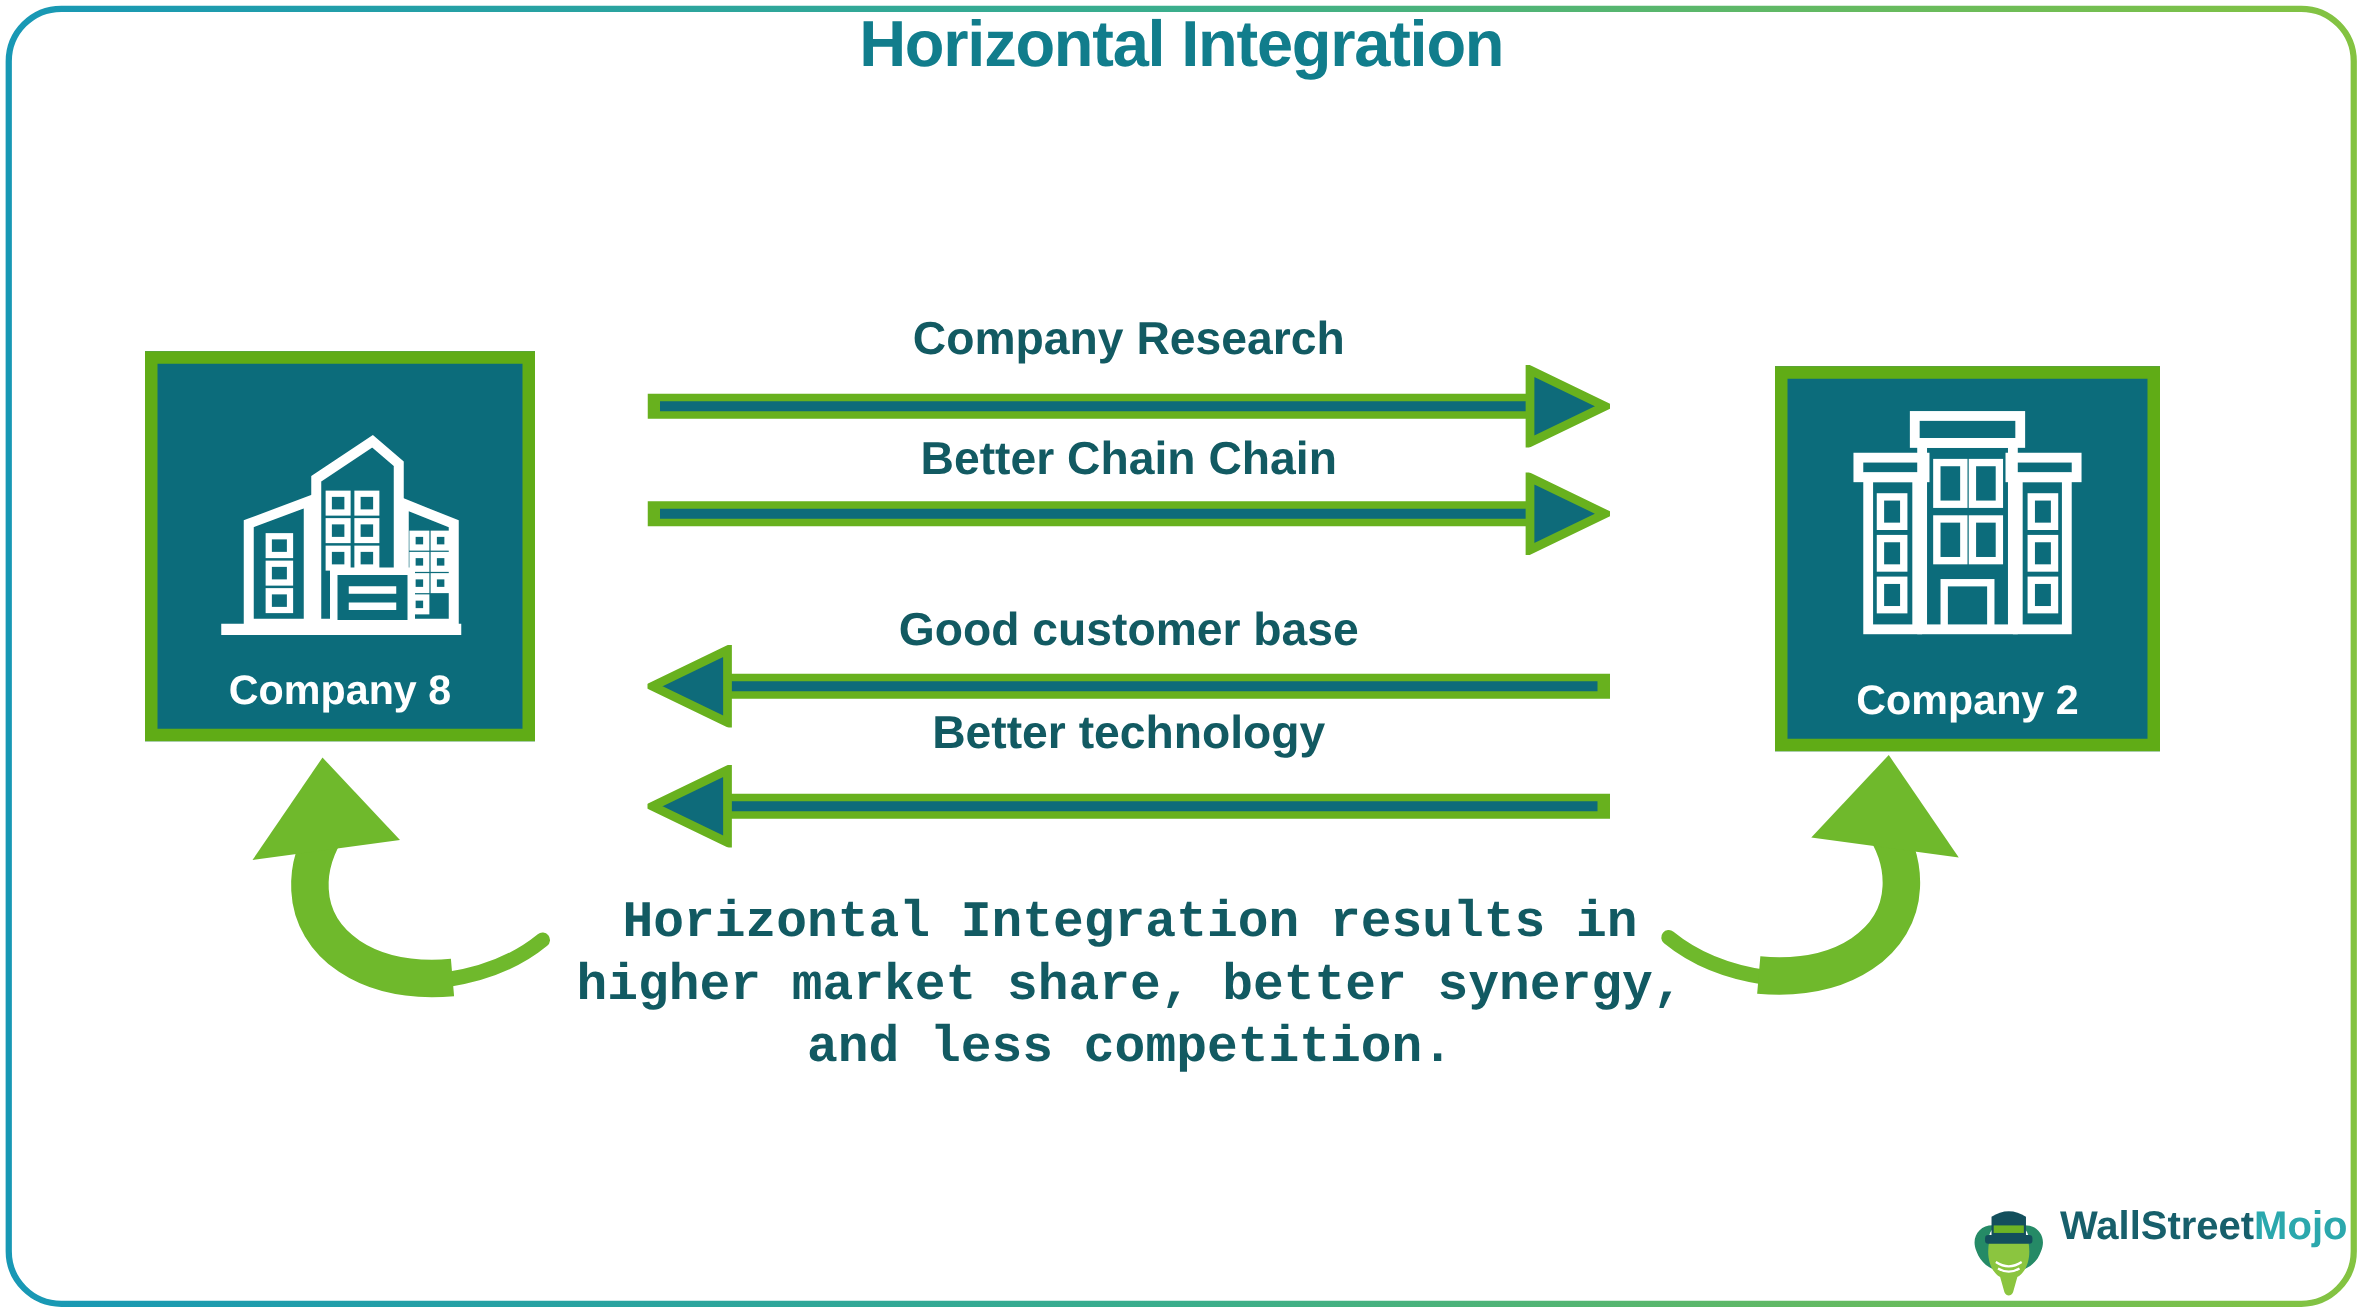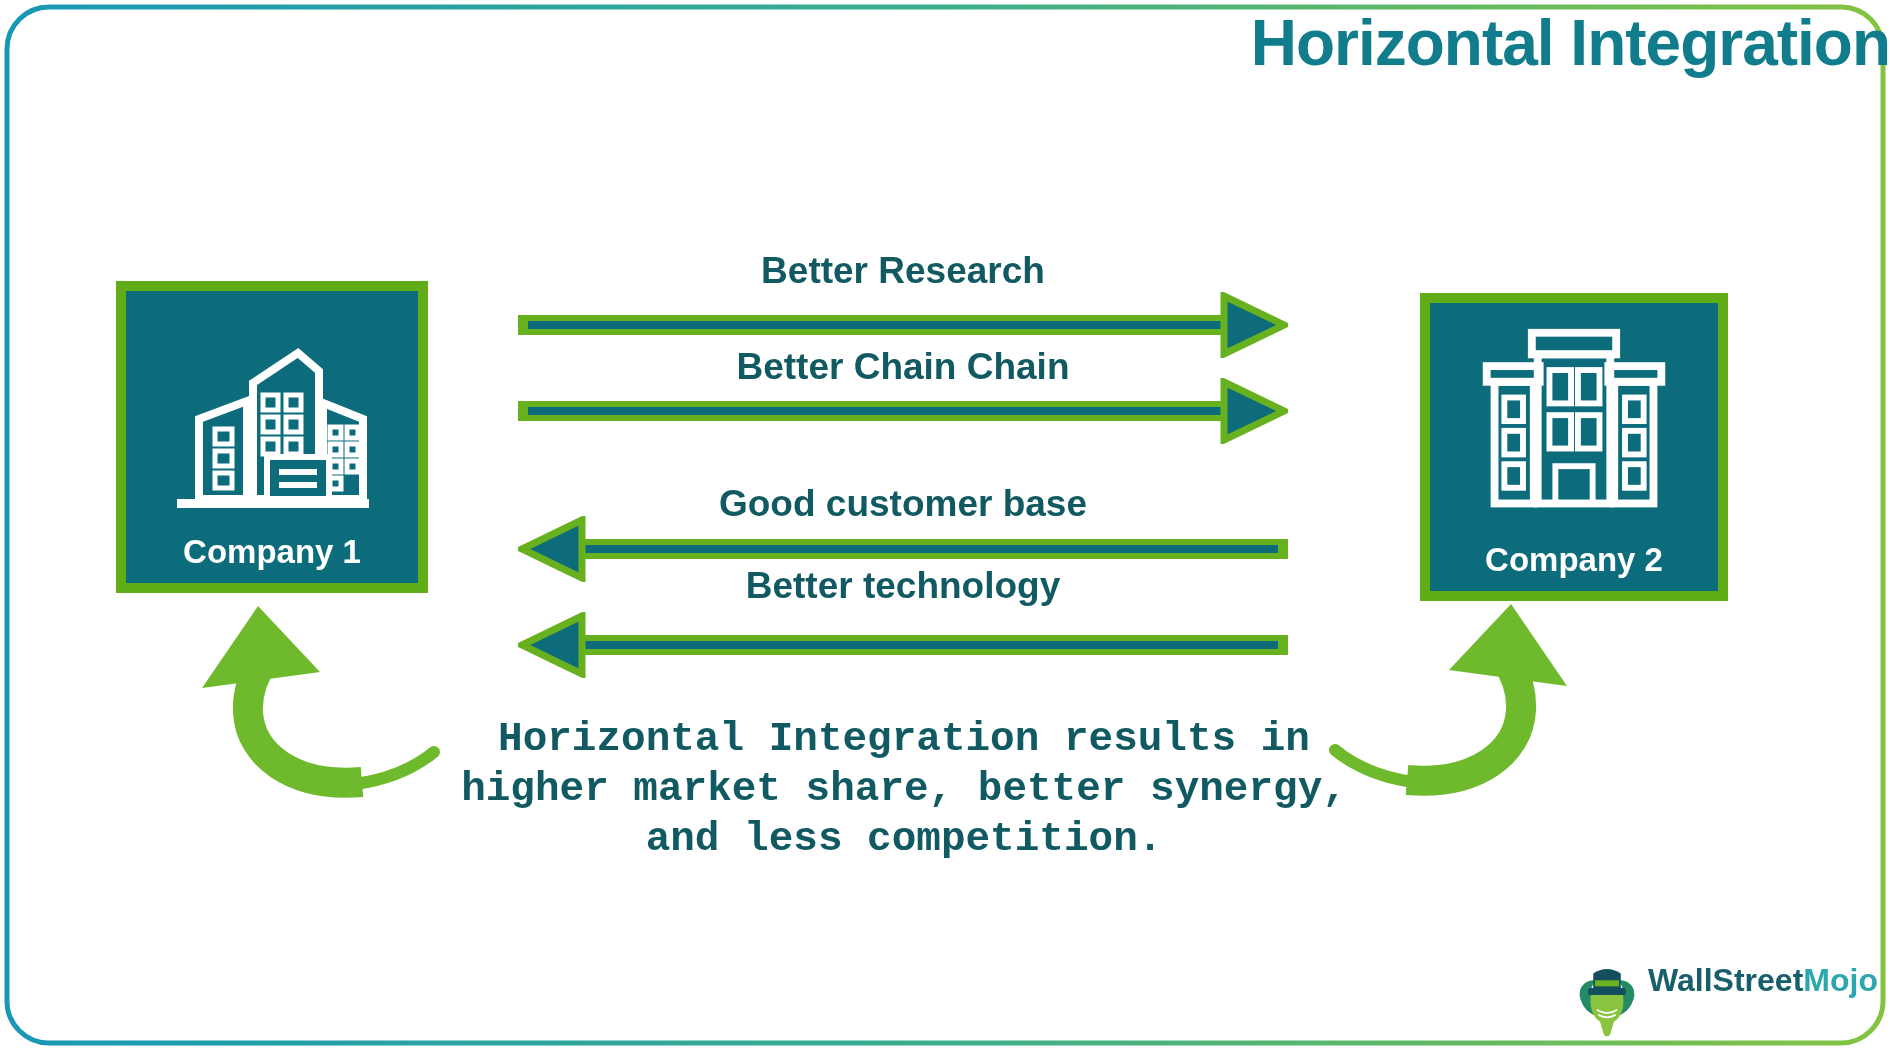--- a/index.html
+++ b/index.html
@@ -2,22 +2,22 @@
 <html><head>
 <meta charset="utf-8">
 <style>
   html,body{margin:0;padding:0;background:#fff;}
   .stage{
     position:relative;width:1890px;height:1050px;background:#ffffff;
     font-family:"Liberation Sans", sans-serif;overflow:hidden;
   }
   .frame-svg{position:absolute;left:0;top:0;width:1890px;height:1050px;pointer-events:none;}
   .title{
-    position:absolute;left:0;top:6px;width:100%;text-align:right;
-    font-size:64px;font-weight:bold;color:#117D8C;letter-spacing:-1px;
+    position:absolute;left:0;top:6px;width:100%;text-align:center;
+    font-size:52px;font-weight:bold;color:#117D8C;letter-spacing:-1px;
   }
   .company-box{
     position:absolute;box-sizing:border-box;background:#0C6C7B;border:10px solid #60AC16;
   }
   .company-box .icon{position:absolute;left:50%;top:18px;transform:translateX(-50%);}
   .company-label{
     position:absolute;left:0;bottom:12px;width:100%;text-align:center;
     color:#ffffff;font-size:33px;font-weight:bold;
   }
   .box1{left:116px;top:281px;width:312px;height:312px;}
@@ -81,21 +81,21 @@
           <rect x="180" y="135" width="11" height="11"></rect>
         <rect x="163" y="152" width="11" height="11"></rect> 
           <rect x="180" y="152" width="11" height="11"></rect>
         <rect x="163" y="169" width="11" height="11"></rect>
       </g>
       <rect x="100" y="148" width="62" height="42" fill="#0C6C7B" stroke="#ffffff" stroke-width="6"></rect>
       <rect x="112" y="160" width="38" height="6" fill="#ffffff"></rect>
       <rect x="112" y="173" width="38" height="6" fill="#ffffff"></rect>
       <rect x="10" y="190" width="192" height="9" fill="#ffffff"></rect>
     </svg>
-    <div class="company-label">Company 1</div>
+    <div class="company-label">Company 8</div>
   </div>
 
   <div class="company-box box2">
     <svg class="icon" width="206" height="206" viewBox="0 0 210 210">
       <g fill="none" stroke="#ffffff" stroke-width="8">
         <rect x="62" y="12" width="86" height="22"></rect>
         <rect x="68" y="34" width="74" height="152"></rect>
         <rect x="16" y="46" width="54" height="16"></rect>
         <rect x="140" y="46" width="54" height="16"></rect>
         <rect x="24" y="62" width="40" height="124"></rect>
@@ -111,21 +111,21 @@
         <rect x="34" y="146" width="19" height="24"></rect>
         <rect x="157" y="78" width="19" height="24"></rect>
         <rect x="157" y="112" width="19" height="24"></rect>
         <rect x="157" y="146" width="19" height="24"></rect>
         <rect x="86" y="148" width="38" height="38"></rect>
       </g>
     </svg>
     <div class="company-label">Company 2</div>
   </div>
 
-  <div class="arrow-label" style="top:250px;">Better Research</div>
+  <div class="arrow-label" style="top:250px;">Company Research</div>
   <svg class="h-arrow" style="top:292px;" viewBox="0 0 770 66">
     <rect x="0" y="23" width="710" height="20" fill="#68B11E"></rect>
     <rect x="10" y="29" width="700" height="8" fill="#0E6B7A"></rect>
     <polygon points="706,4 766,33 706,62" fill="#0E6B7A" stroke="#68B11E" stroke-width="7"></polygon>
   </svg>
 
   <div class="arrow-label" style="top:346px;">Better Chain Chain</div>
   <svg class="h-arrow" style="top:378px;" viewBox="0 0 770 66">
     <rect x="0" y="23" width="710" height="20" fill="#68B11E"></rect>
     <rect x="10" y="29" width="700" height="8" fill="#0E6B7A"></rect>

